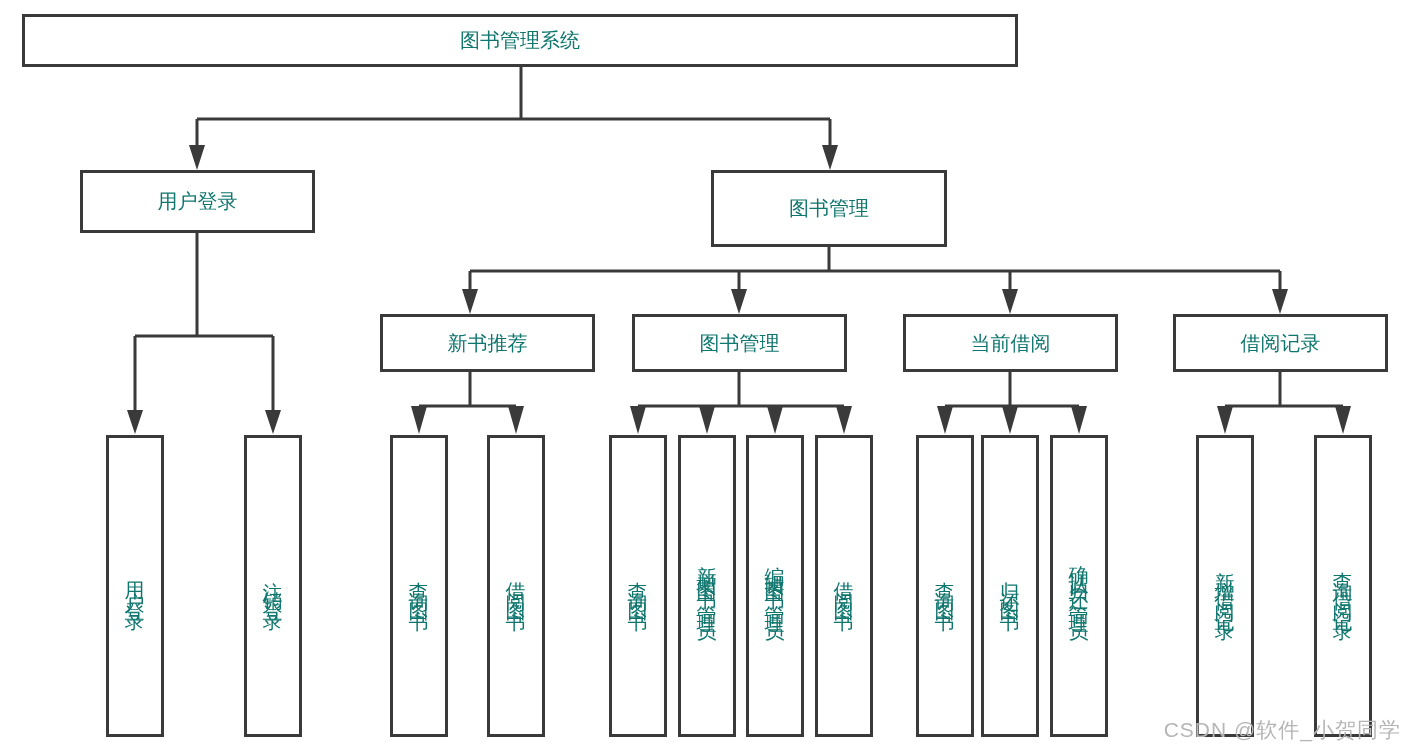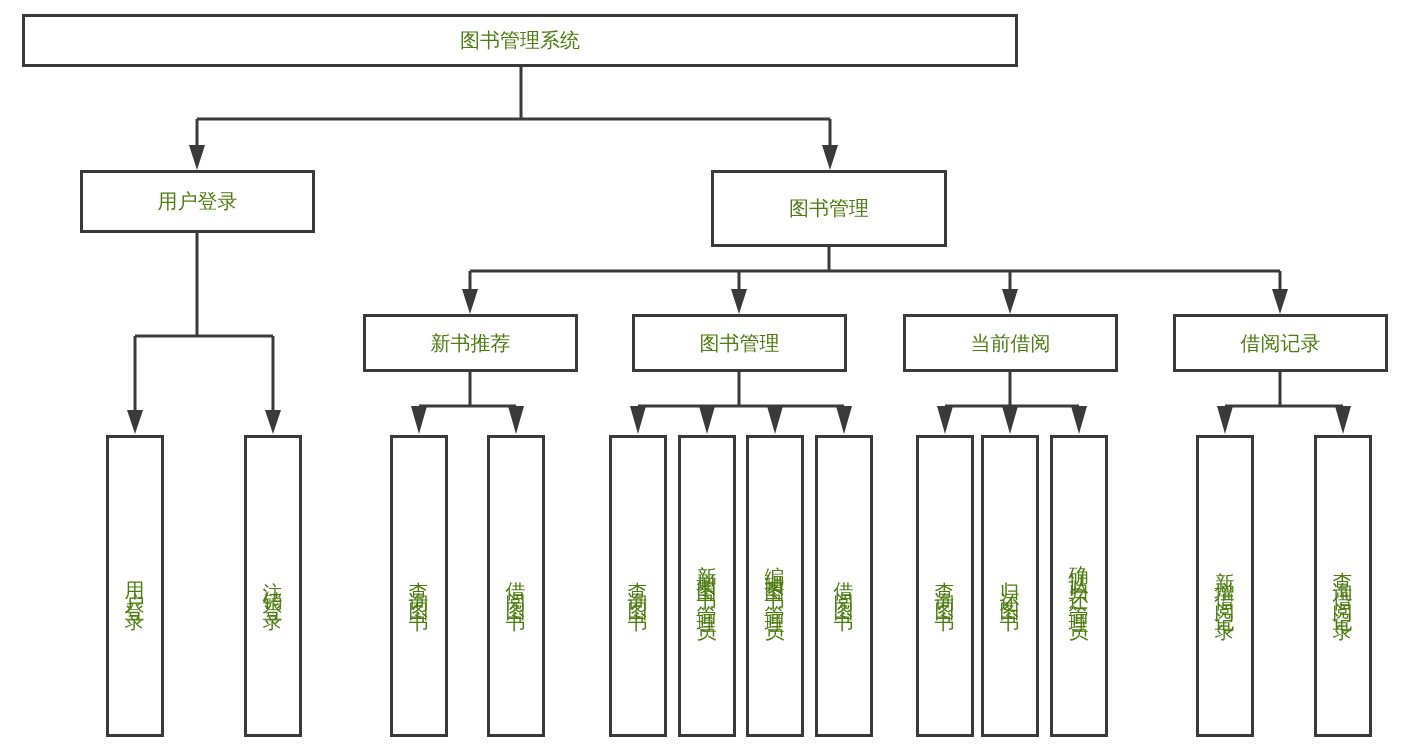--- a/index.html
+++ b/index.html
@@ -23,32 +23,32 @@
   }
   .node {
     position: absolute;
     box-sizing: border-box;
     background: #ffffff;
     border: 3px solid #3a3a3a;
     display: flex;
     align-items: center;
     justify-content: center;
     z-index: 2;
-    color: #4d7c0f;
+    color: #0f766e;
     font-size: 20px;
   }
   .node .label {
     white-space: nowrap;
   }
   
   .root-box    { left: 22px;  top: 14px;  width: 996px; height: 53px; }
   .l2-user     { left: 80px;  top: 170px; width: 235px; height: 63px; }
   .l2-book     { left: 711px; top: 170px; width: 236px; height: 77px; }
   .l3          { top: 314px; width: 215px; height: 58px; }
-  .l3-recommend{ left: 363px; text-align: right; }
+  .l3-recommend{ left: 380px; text-align: right; }
   .l3-borrow   { left: 632px; }
   .l3-current  { left: 903px; }
   .l3-records  { left: 1173px; }
   
   .leaf {
     top: 435px;
     width: 58px;
     height: 302px;
   }
   .leaf .label {
@@ -171,14 +171,15 @@
     <span class="label">确认归还（管理员）</span>
   </div>
 
   <div class="node leaf leaf-12">
     <span class="label">新增借阅记录</span>
   </div>
   <div class="node leaf leaf-13">
     <span class="label">查询借阅记录</span>
   </div>
 
+  <div class="watermark">CSDN @软件_小贺同学</div>
 
 </div>
 
 </body></html>

